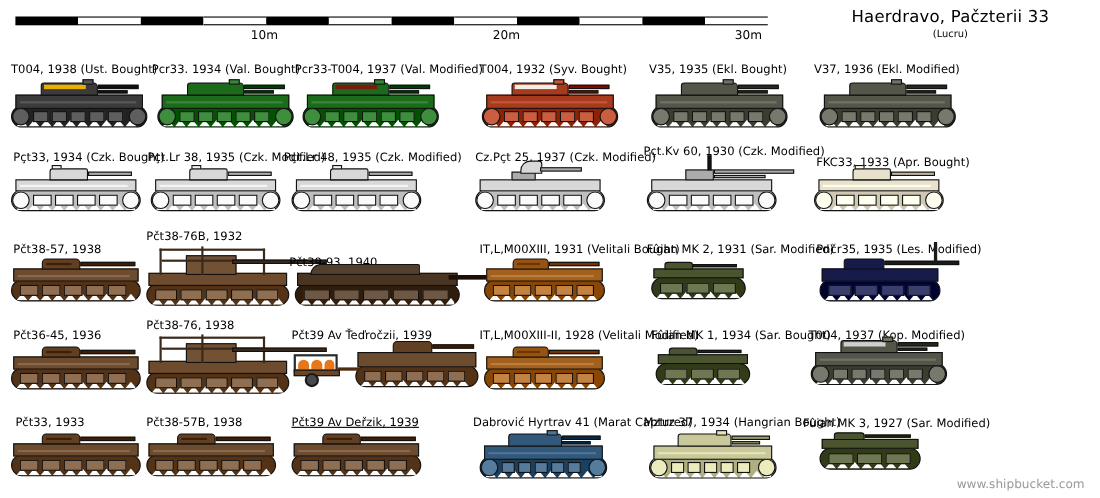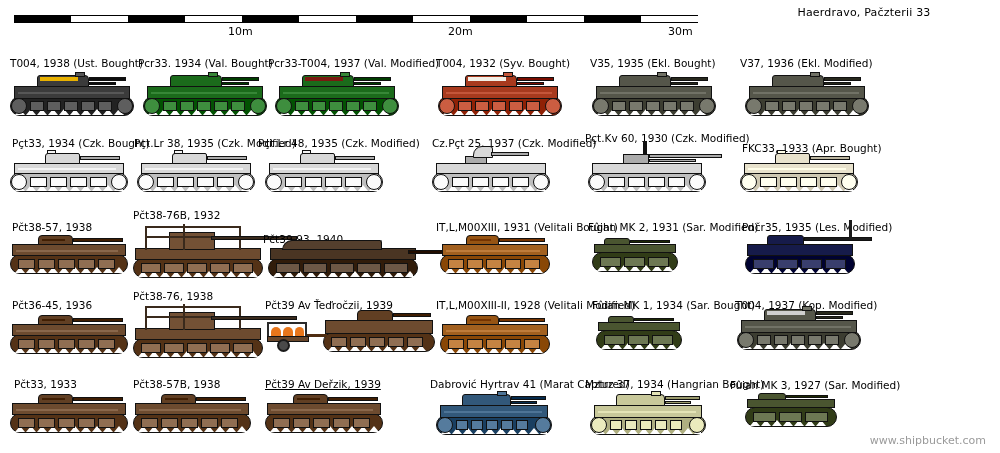--- a/index.html
+++ b/index.html
@@ -10,21 +10,21 @@
     color:#000;
   }
   
   #scalebar{position:absolute;left:14px;top:15px;width:684px;height:8px;}
   #scalebar .seg{position:absolute;top:0;height:8px;}
   #scalebar .blk{background:#000;}
   #scalebar .wht{background:#ffffff;border-top:1px solid #000;border-bottom:1px solid #000;box-sizing:border-box;height:8px;}
   .scale-label{position:absolute;font-size:11px;color:#000;white-space:nowrap;}
   
   #title-block{position:absolute;right:16px;top:6px;text-align:center;width:240px;}
-  #title-block .t1{font-size:11px;letter-spacing:.2px;}
+  #title-block .t1{font-size:15px;letter-spacing:.2px;}
   #title-block .t2{font-size:9px;margin-top:3px;}
   
   #watermark{position:absolute;right:14px;bottom:6px;font-size:11px;color:#9a9a9a;}
   
   .cell{position:absolute;}
   .cap{position:absolute;font-size:10.5px;line-height:11px;white-space:nowrap;color:#000;}
   
   .hull,.turret,.barrel,.mant,.band,.track,.wheel,.idler,.cupola,.frame,.bar,.trail,.box,.tire{position:absolute;}
   .track{border:1px solid #111;box-sizing:border-box;border-radius:11px;}
   .wheel{border-radius:50%;border:1px solid #111;box-sizing:border-box;}
@@ -52,20 +52,21 @@
     <div class="seg wht" style="left: 627px; width: 57px;"></div>
   </div>
 <div id="scale-labels">
     <div class="scale-label" style="left: 228px; top: 25px;">10m</div>
     <div class="scale-label" style="left: 448px; top: 25px;">20m</div>
     <div class="scale-label" style="left: 668px; top: 25px;">30m</div>
   </div>
 
 <div id="title-block">
   <div class="t1">Haerdravo, Pačzterii 33</div>
+  <div class="t2">(Lucru)</div>
 </div>
 
 <div id="sheet">
     <div class="cap" style="left: 10px; top: 58px;">T004, 1938 (Ust. Bought)</div>
     <div class="cell" style="left: 0px; top: 0px;">
       <div class="track" style="left: 10px; top: 96px; width: 124px; height: 20px; background: rgb(34, 34, 34); border-color: rgb(17, 17, 17);"></div>
       <div class="" style="position: absolute; left: 15px; top: 109px; width: 114px; height: 6px; overflow: hidden;">
         <div class="" style="position: absolute; left: 0px; top: 0px; width: 0px; height: 0px; border-left: 5px solid transparent; border-right: 5px solid transparent; border-bottom: 6px solid rgb(255, 255, 255);"></div>
         <div class="" style="position: absolute; left: 11px; top: 0px; width: 0px; height: 0px; border-left: 5px solid transparent; border-right: 5px solid transparent; border-bottom: 6px solid rgb(255, 255, 255);"></div>
         <div class="" style="position: absolute; left: 22px; top: 0px; width: 0px; height: 0px; border-left: 5px solid transparent; border-right: 5px solid transparent; border-bottom: 6px solid rgb(255, 255, 255);"></div>

